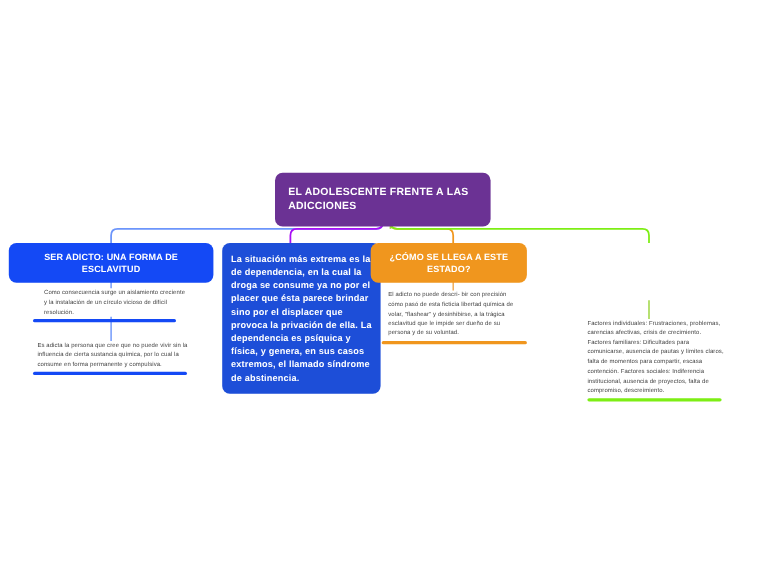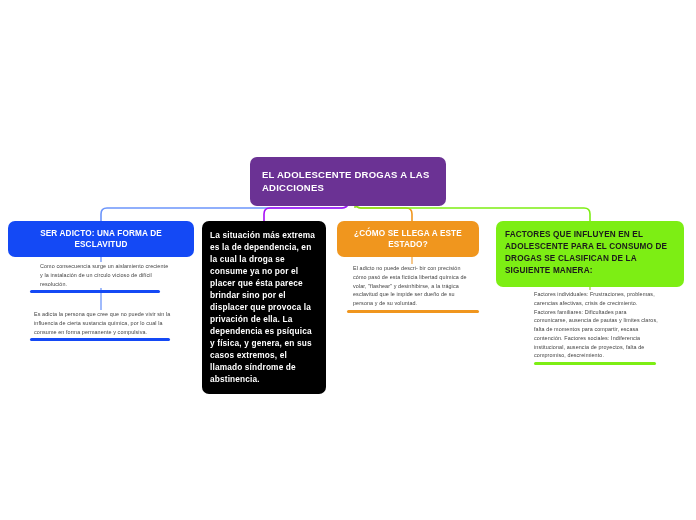--- a/index.html
+++ b/index.html
@@ -58,22 +58,22 @@
     background: #1449f5;
     color: #ffffff;
     font-size: 8.2px;
     font-weight: bold;
     padding: 7px 8px;
     text-align: center;
   }
   .node-purple {
     left: 202px;
     top: 221px;
-    width: 124px;
-    background: #000000;
+    width: 144px;
+    background: #1d4ed8;
     color: #ffffff;
     font-size: 8.3px;
     font-weight: bold;
     padding: 8px 8px 9px 8px;
     line-height: 1.45;
   }
   .node-orange {
     left: 337px;
     top: 221px;
     width: 142px;
@@ -142,39 +142,35 @@
 
     <path d="M 101 248 L 101 262" fill="none" stroke="#6c95fb" stroke-width="1.3"></path>
     <path d="M 101 288 L 101 310" fill="none" stroke="#6c95fb" stroke-width="1.3"></path>
 
     <path d="M 412 248 L 412 264" fill="none" stroke="#f0a94e" stroke-width="1.3"></path>
 
     <path d="M 590 273 L 590 290" fill="none" stroke="#9ad43a" stroke-width="1.3"></path>
   </svg>
 
   <div class="root-node">
-    <span>EL ADOLESCENTE DROGAS A LAS ADICCIONES</span>
+    <span>EL ADOLESCENTE FRENTE A LAS ADICCIONES</span>
   </div>
 
   <div class="node node-blue">
     <span>SER ADICTO: UNA FORMA DE ESCLAVITUD</span>
   </div>
 
   <div class="node node-purple">
     <span>La situación más extrema es la de dependencia, en la cual la droga se consume ya no por el placer que ésta parece brindar sino por el displacer que provoca la privación de ella. La dependencia es psíquica y física, y genera, en sus casos extremos, el llamado síndrome de abstinencia.</span>
   </div>
 
   <div class="node node-orange">
     <span>¿CÓMO SE LLEGA A ESTE ESTADO?</span>
   </div>
 
-  <div class="node node-green">
-    <span class="hdr-strong">FACTORES QUE INFLUYEN EN EL ADOLESCENTE PARA EL CONSUMO DE DROGAS SE</span>
-    <span class="hdr-soft">CLASIFICAN DE LA SIGUIENTE MANERA:</span>
-  </div>
 
   <div class="leaf leaf-b1">
     <div>Como consecuencia surge un aislamiento creciente y la instalación de un círculo vicioso de difícil resolución.</div>
     <div class="bar"></div>
   </div>
   <div class="leaf leaf-b2">
     <div>Es adicta la persona que cree que no puede vivir sin la influencia de cierta sustancia química, por lo cual la consume en forma permanente y compulsiva.</div>
     <div class="bar"></div>
   </div>
 

